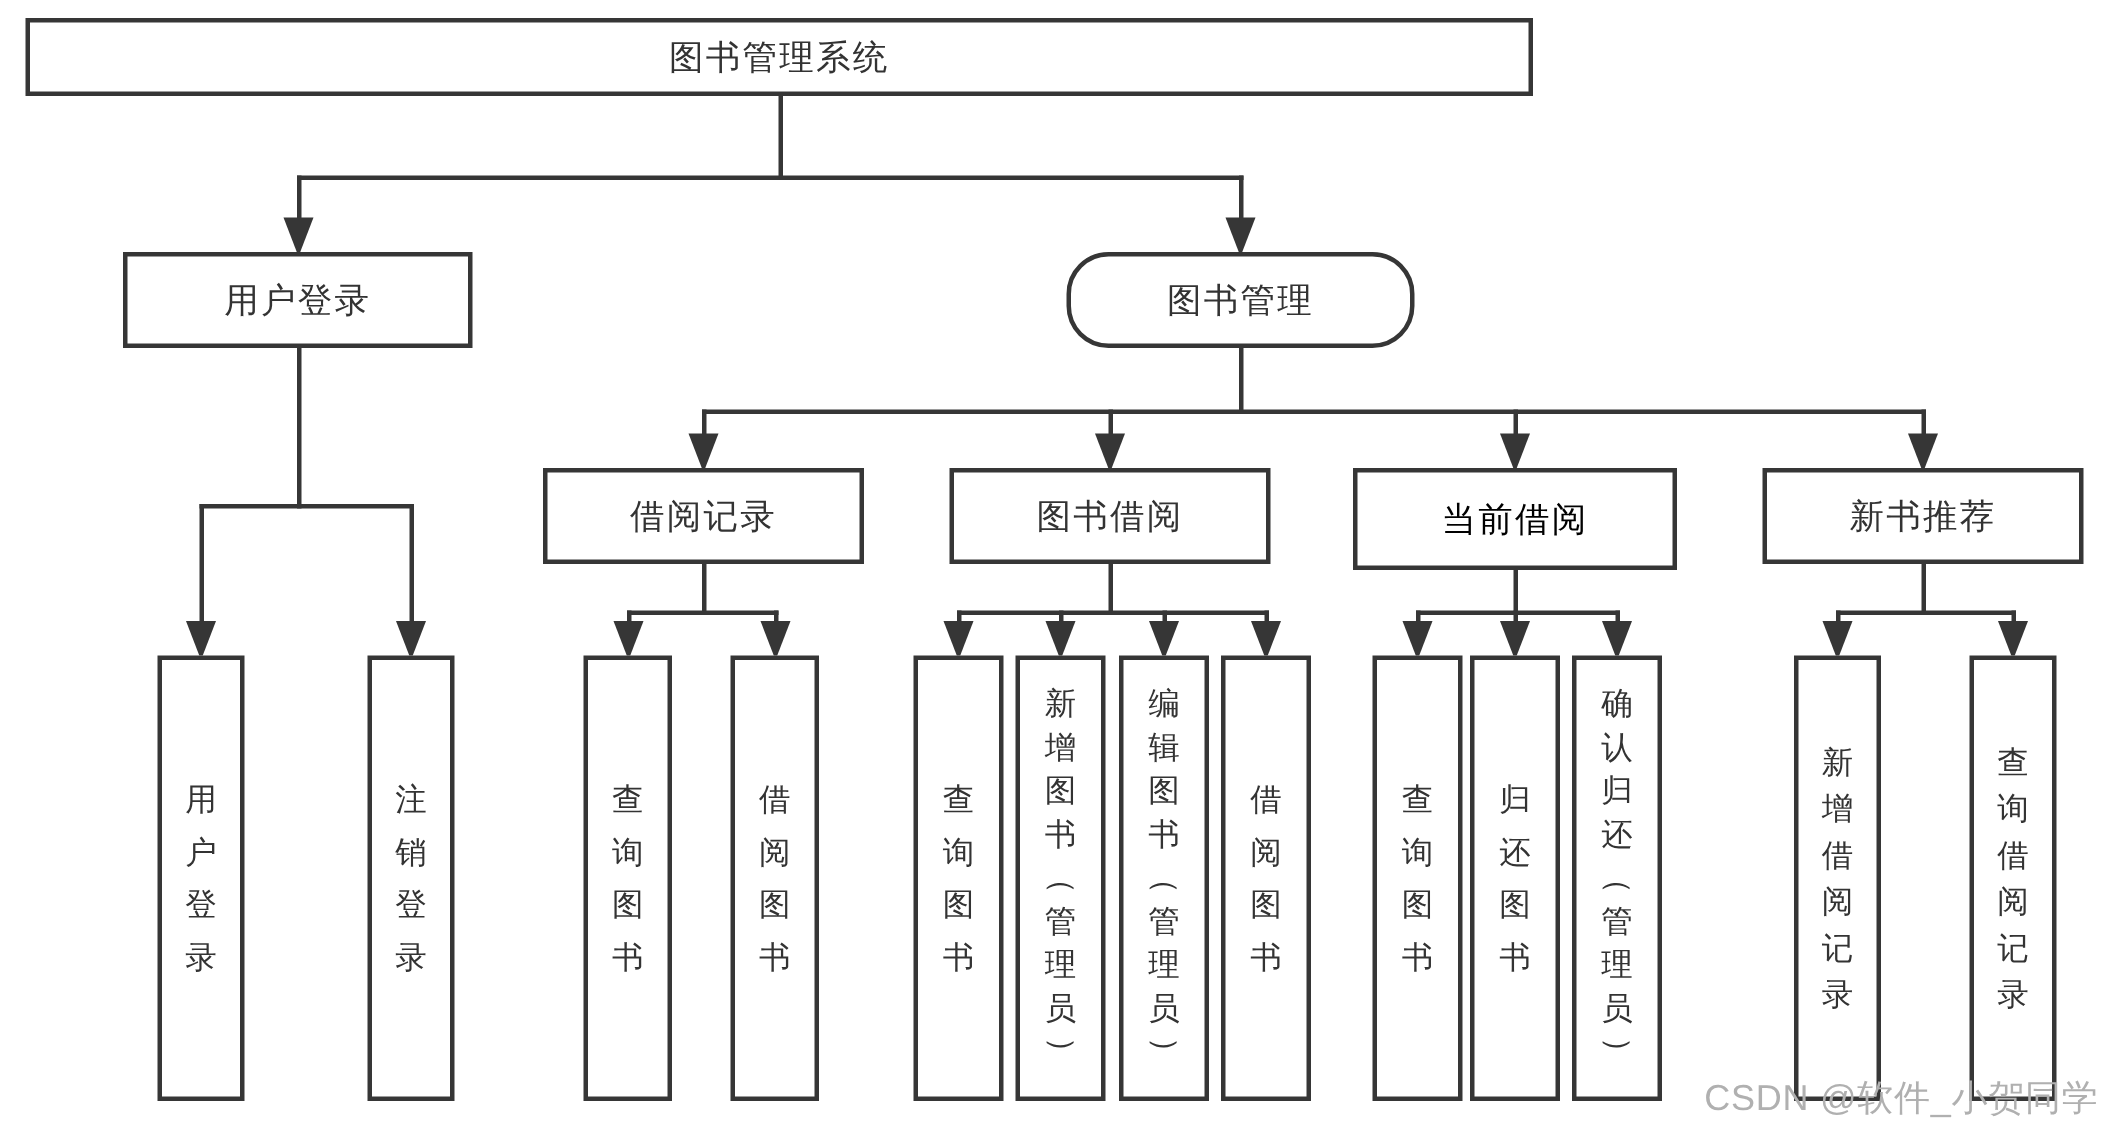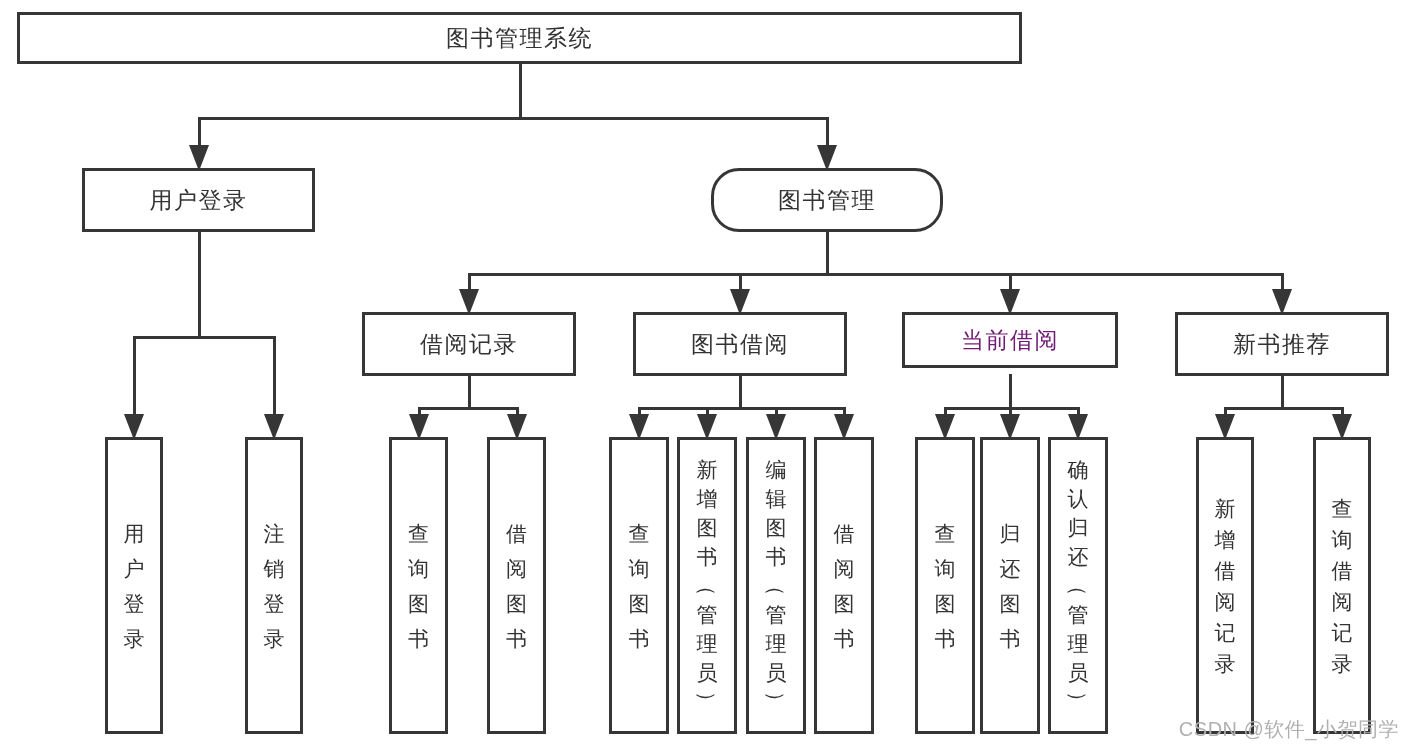--- a/index.html
+++ b/index.html
@@ -50,21 +50,21 @@
     width: 0;
     height: 0;
     border-left: 10px solid transparent;
     border-right: 10px solid transparent;
     border-top: 26px solid #363636;
   }
   .watermark {
     position: absolute;
     right: 6px;
     top: 716px;
-    font-size: 20px;
+    font-size: 24px;
     letter-spacing: 0.5px;
     color: #b0b0b0;
     z-index: 10;
     white-space: nowrap;
   }
 </style>
 </head>
 <body>
 
 <div class="canvas" style="background: rgb(255, 255, 255);">
@@ -131,21 +131,21 @@
       </div>
       <div class="node horizontal" style="left: 711px; top: 168px; width: 232px; height: 64px; border-color: rgb(54, 54, 54); color: rgb(51, 51, 51); border-radius: 28px;">
         <span>图书管理</span>
       </div>
       <div class="node horizontal" style="left: 362px; top: 312px; width: 214px; height: 64px; border-color: rgb(54, 54, 54); color: rgb(51, 51, 51);">
         <span>借阅记录</span>
       </div>
       <div class="node horizontal" style="left: 633px; top: 312px; width: 214px; height: 64px; border-color: rgb(54, 54, 54); color: rgb(51, 51, 51);">
         <span>图书借阅</span>
       </div>
-      <div class="node horizontal" style="left: 902px; top: 312px; width: 216px; height: 56px; border-color: rgb(54, 54, 54); color: #701a75; justify-content: center;">
+      <div class="node horizontal" style="left: 902px; top: 312px; width: 216px; height: 68px; border-color: rgb(54, 54, 54); color: #000000; justify-content: center;">
         <span>当前借阅</span>
       </div>
       <div class="node horizontal" style="left: 1175px; top: 312px; width: 214px; height: 64px; border-color: rgb(54, 54, 54); color: rgb(51, 51, 51);">
         <span>新书推荐</span>
       </div>
       <div class="node vertical" title="用户登录" style="left: 105px; top: 437px; width: 58px; height: 297px; border-color: rgb(54, 54, 54); color: rgb(51, 51, 51); row-gap: 14px;">
         <div class="vchar">用</div>
         <div class="vchar">户</div>
         <div class="vchar">登</div>
         <div class="vchar">录</div>

